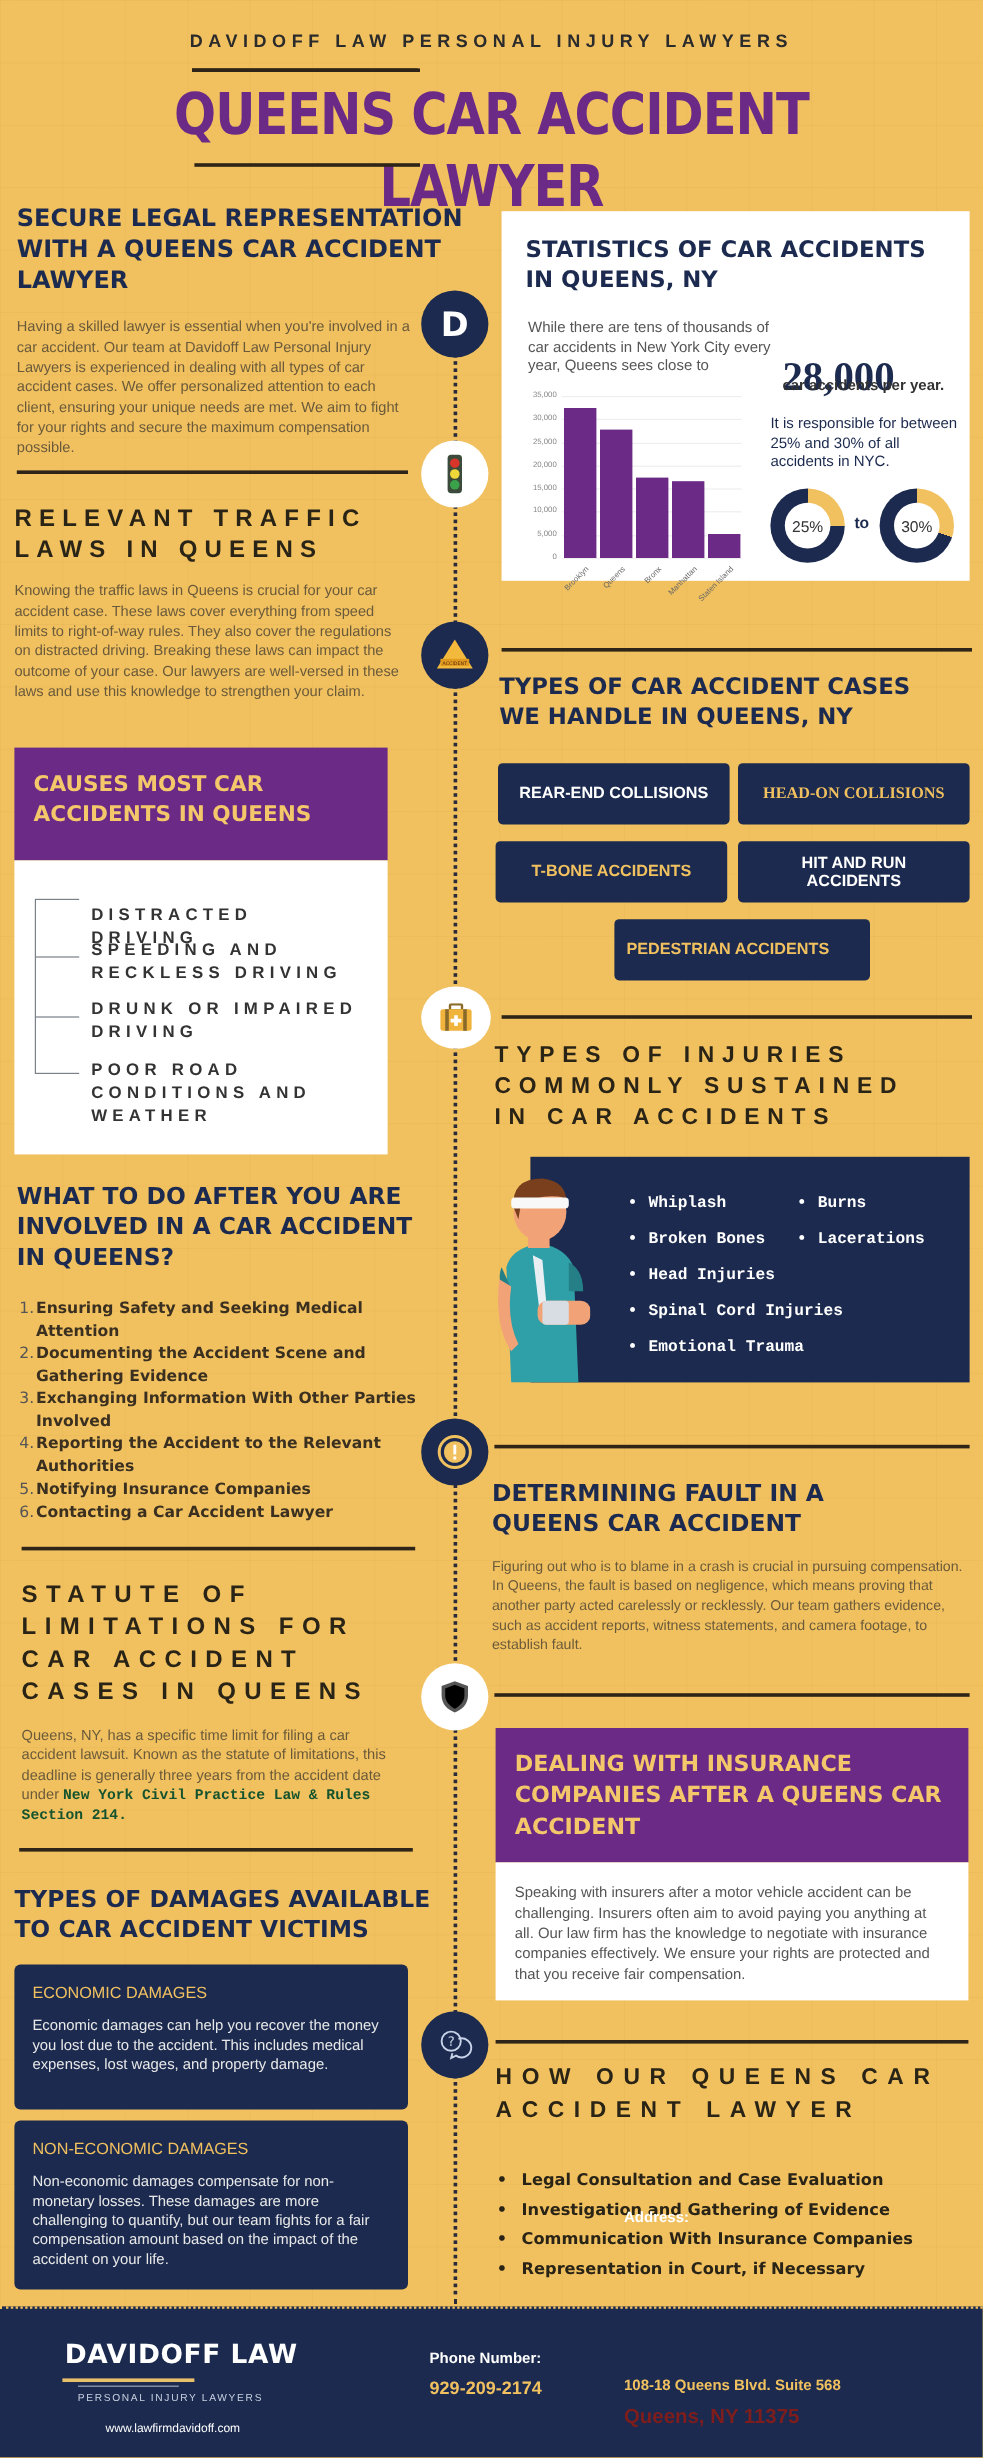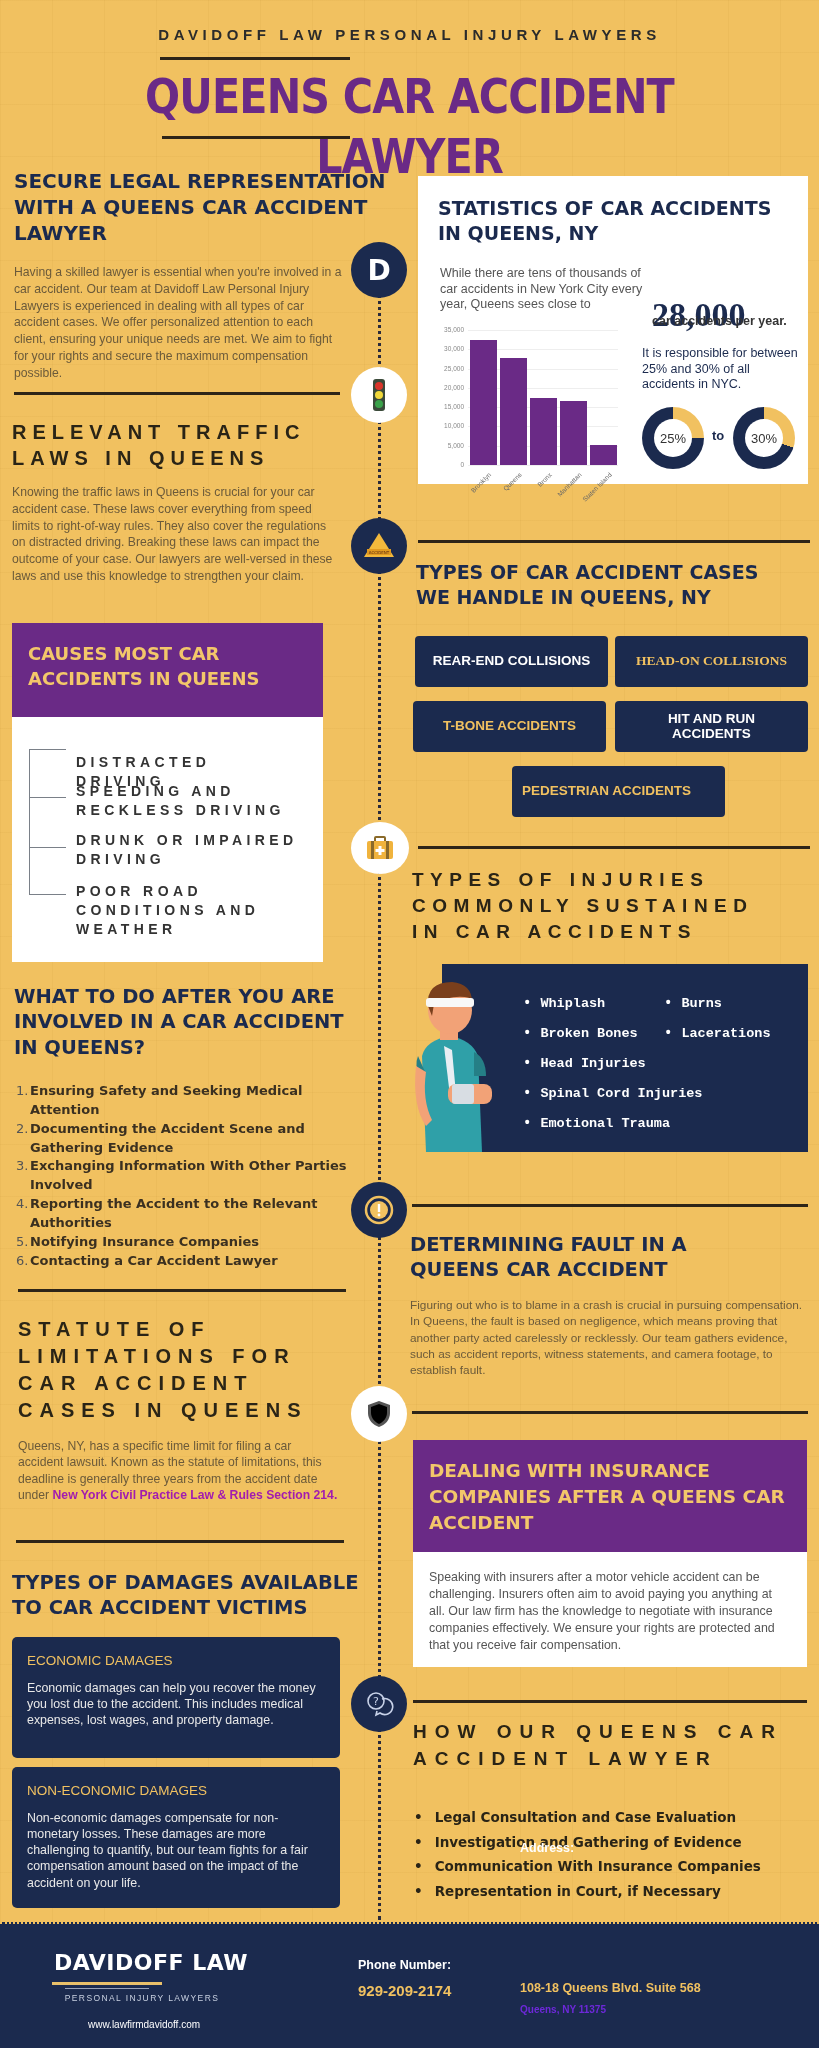--- a/index.html
+++ b/index.html
@@ -260,21 +260,21 @@
 <div class="abs body-text" style="left:410px;top:1297px;width:400px;font-size:11.8px;">Figuring out who is to blame in a crash is crucial in pursuing compensation. In Queens, the fault is based on negligence, which means proving that another party acted carelessly or recklessly. Our team gathers evidence, such as accident reports, witness statements, and camera footage, to establish fault.</div>
 
 <div class="abs rule" style="left:18px;top:1289px;width:328px;"></div>
 <div class="abs h2-spaced" style="left:18px;top:1316px;font-size:20px;letter-spacing:7px;line-height:27px;">
   <div>STATUTE OF</div>
   <div>LIMITATIONS FOR</div>
   <div>CAR ACCIDENT</div>
   <div>CASES IN QUEENS</div>
 </div>
 <div class="abs body-text" style="left:18px;top:1438px;width:320px;line-height:1.34;">
-  <span>Queens, NY, has a specific time limit for filing a car accident lawsuit. Known as the statute of limitations, this deadline is generally three years from the accident date under </span><b style="color:#a21caf;">New York Civil Practice Law &amp; Rules Section 214.</b>
+  <span>Queens, NY, has a specific time limit for filing a car accident lawsuit. Known as the statute of limitations, this deadline is generally three years from the accident date under </span><b style="color:#14532d;font-family:Liberation Mono, monospace;">New York Civil Practice Law &amp; Rules Section 214.</b>
 </div>
 
 <div class="abs rule" style="left:412px;top:1411px;width:396px;"></div>
 <div class="abs purple-hdr" style="left:413px;top:1440px;width:394px;height:112px;padding:18px 16px;font-size:18.5px;line-height:1.4;">DEALING WITH INSURANCE COMPANIES AFTER A QUEENS CAR ACCIDENT</div>
 <div class="abs card-white body-text" style="left:413px;top:1552px;width:394px;height:115px;padding:17px 16px;color:#555;font-size:12.4px;">Speaking with insurers after a motor vehicle accident can be challenging. Insurers often aim to avoid paying you anything at all. Our law firm has the knowledge to negotiate with insurance companies effectively. We ensure your rights are protected and that you receive fair compensation.</div>
 
 <div class="abs rule" style="left:16px;top:1540px;width:328px;"></div>
 <div class="abs h2" style="left:12px;top:1570px;width:360px;font-size:19.5px;">TYPES OF DAMAGES AVAILABLE TO CAR ACCIDENT VICTIMS</div>
 <div class="abs dmg-card" style="left:12px;top:1637px;width:328px;height:121px;padding:16px 15px;">
   <div class="dmg-title">ECONOMIC DAMAGES</div>
@@ -300,13 +300,13 @@
 <div class="abs footer"></div>
 <div class="abs" style="left:54px;top:1950px;font-family:'DejaVu Sans',sans-serif;font-weight:700;font-size:22px;color:#fff;letter-spacing:0.5px;">DAVIDOFF LAW</div>
 <div class="abs" style="left:52px;top:1982px;width:110px;height:3px;background:#e9c06a;"></div>
 <div class="abs" style="left:65px;top:1988px;width:84px;height:1px;background:#9aa3b8;"></div>
 <div class="abs" style="left:52px;top:1993px;width:180px;text-align:center;font-size:8.5px;letter-spacing:1.4px;color:#c8d0e0;">PERSONAL INJURY LAWYERS</div>
 <div class="abs" style="left:88px;top:2019px;font-size:10px;color:#fff;">www.lawfirmdavidoff.com</div>
 <div class="abs" style="left:358px;top:1958px;font-weight:700;font-size:12.5px;color:#fff;">Phone Number:</div>
 <div class="abs" style="left:358px;top:1982px;font-weight:700;font-size:15px;color:#f1c160;">929-209-2174</div>
 <div class="abs" style="left:520px;top:1841px;font-weight:700;font-size:12.5px;color:#fff;">Address:</div>
 <div class="abs" style="left:520px;top:1981px;font-weight:700;font-size:12.5px;color:#f1c160;">108-18 Queens Blvd. Suite 568</div>
-<div class="abs" style="left:520px;top:2004px;font-weight:700;font-size:10px;color:#6d28d9;">Queens, NY 11375</div>
+<div class="abs" style="left:520px;top:2004px;font-weight:700;font-size:17px;color:#7f1d1d;">Queens, NY 11375</div>
 
 </body></html>

